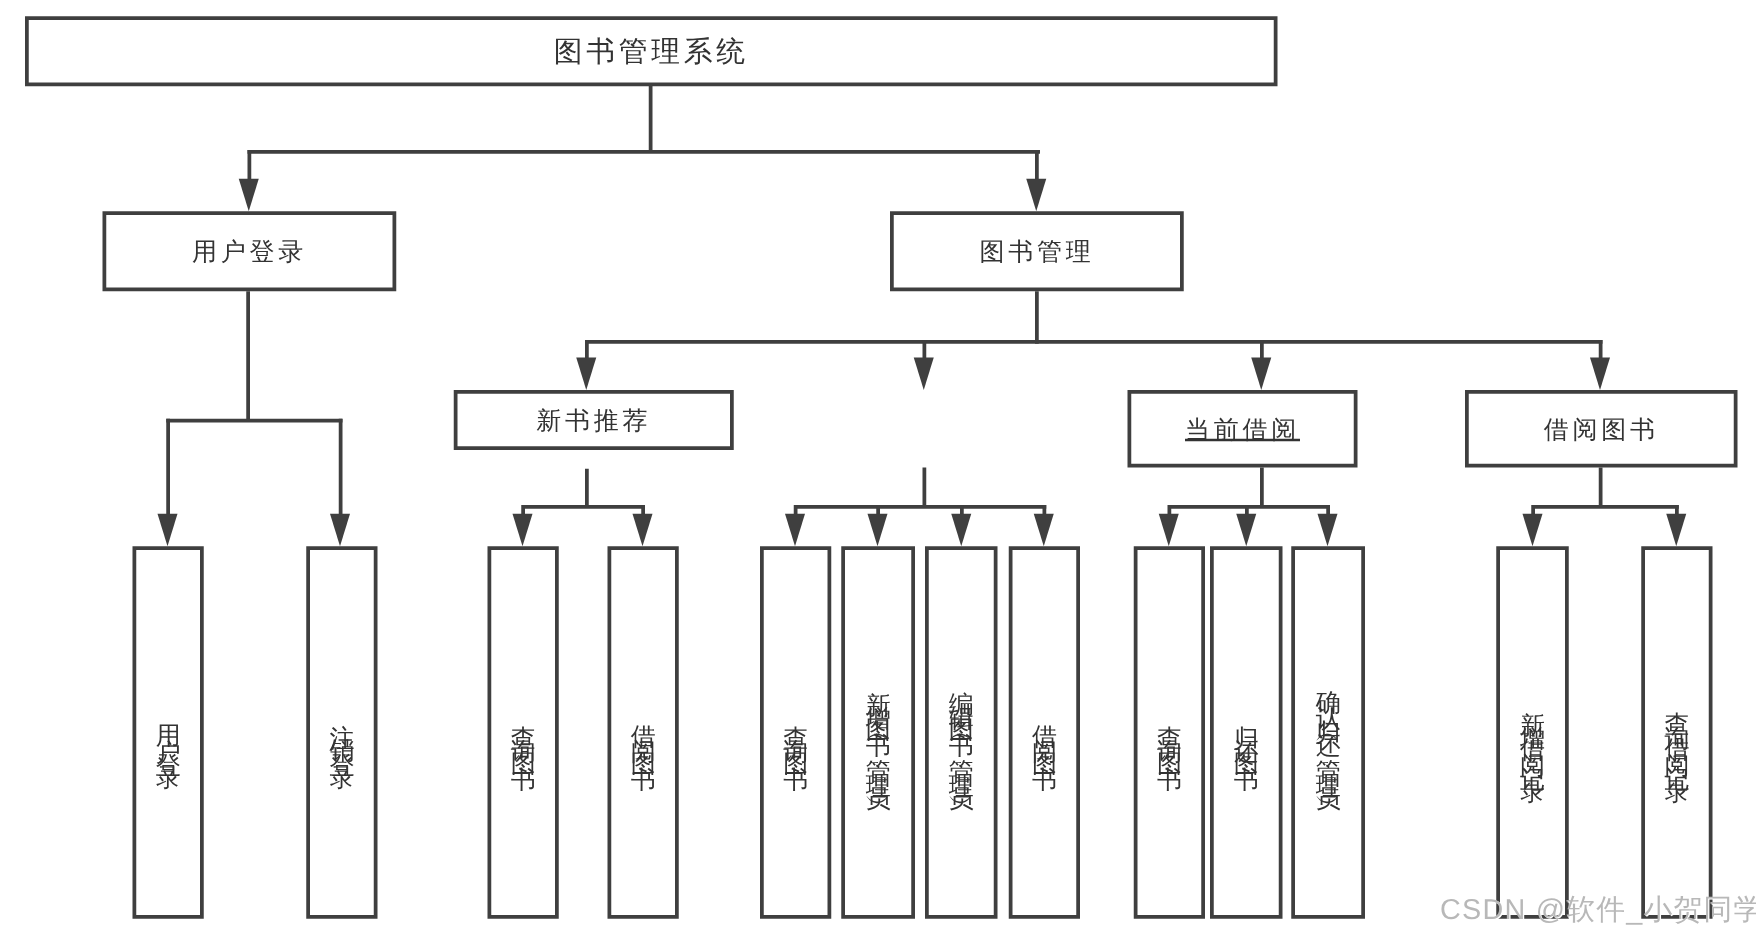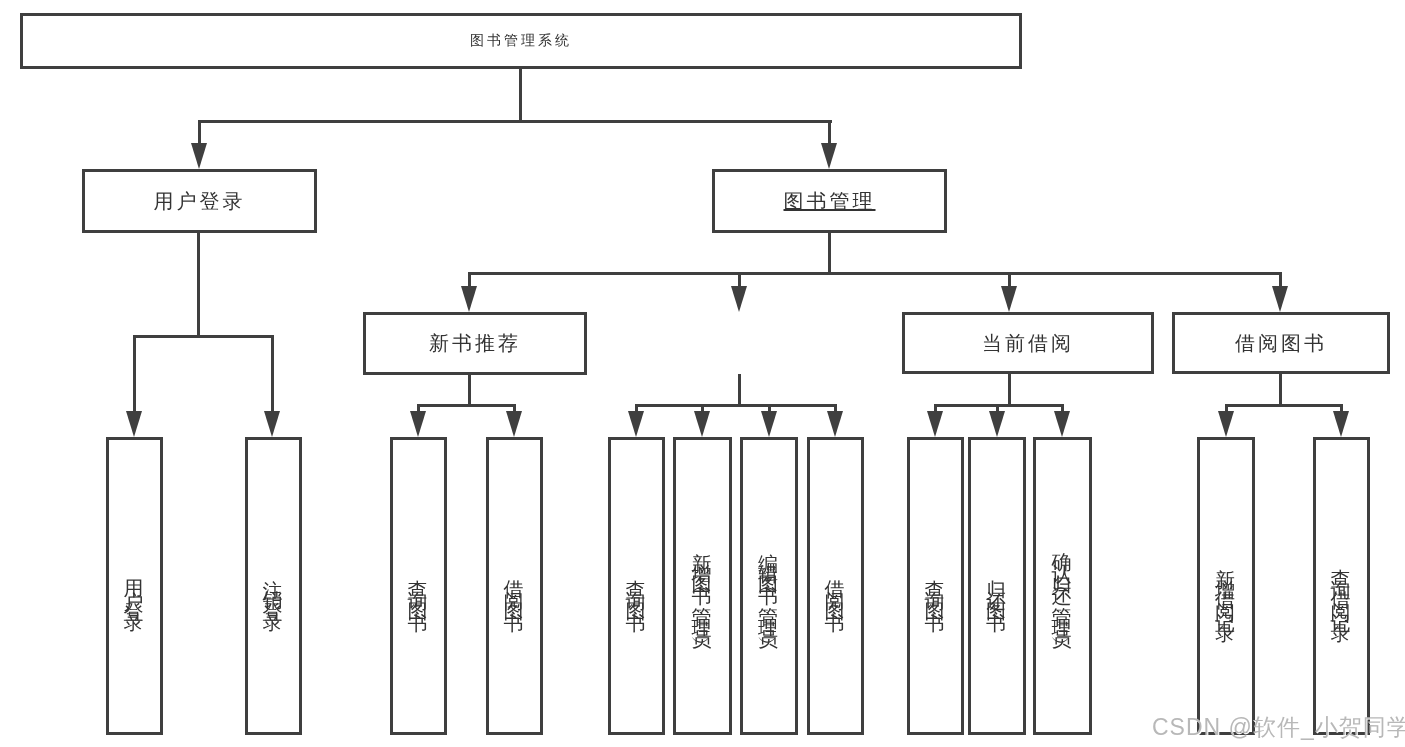--- a/index.html
+++ b/index.html
@@ -51,52 +51,52 @@
     text-shadow:1px 1px 0 #ffffff;
     z-index:5;
     white-space:nowrap;
   }
 </style>
 </head>
 <body>
 
 <div class="canvas">
 
-  <div class="box" style="left:20px;top:13px;width:1002px;height:56px;font-size:14px;">图书管理系统</div>
+  <div class="box" style="left:20px;top:13px;width:1002px;height:56px;font-size:23px;">图书管理系统</div>
 
   <div class="vline" style="left:519px;top:68px;height:53px;"></div>
   <div class="hline" style="left:198px;top:120px;width:634px;"></div>
   <div class="vline" style="left:198px;top:120px;height:26px;"></div>
   <div class="ahead" style="left:191px;top:143px;"></div>
   <div class="vline" style="left:828px;top:120px;height:26px;"></div>
   <div class="ahead" style="left:821px;top:143px;"></div>
 
   <div class="box" style="left:82px;top:169px;width:235px;height:64px;">用户登录</div>
-  <div class="box" style="left:712px;top:169px;width:235px;height:64px;text-decoration:underline;">图书管理</div>
+  <div class="box" style="left:712px;top:169px;width:235px;height:64px;">图书管理</div>
 
   <div class="vline" style="left:197px;top:233px;height:104px;"></div>
   <div class="hline" style="left:133px;top:335px;width:141px;"></div>
   <div class="vline" style="left:133px;top:335px;height:78px;"></div>
   <div class="ahead" style="left:126px;top:411px;"></div>
   <div class="vline" style="left:271px;top:335px;height:78px;"></div>
   <div class="ahead" style="left:264px;top:411px;"></div>
 
   <div class="vline" style="left:828px;top:233px;height:42px;"></div>
   <div class="hline" style="left:468px;top:272px;width:814px;"></div>
   <div class="vline" style="left:468px;top:272px;height:16px;"></div>
   <div class="ahead" style="left:461px;top:286px;"></div>
   <div class="vline" style="left:738px;top:272px;height:16px;"></div>
   <div class="ahead" style="left:731px;top:286px;"></div>
   <div class="vline" style="left:1008px;top:272px;height:16px;"></div>
   <div class="ahead" style="left:1001px;top:286px;"></div>
   <div class="vline" style="left:1279px;top:272px;height:16px;"></div>
   <div class="ahead" style="left:1272px;top:286px;"></div>
 
-  <div class="box" style="left:363px;top:312px;width:224px;height:63px;">新书推荐</div>
-  <div class="box" style="left:902px;top:312px;width:252px;height:62px;">当前借阅</div>
+  <div class="box" style="left:363px;top:312px;width:224px;height:48px;">新书推荐</div>
+  <div class="box" style="left:902px;top:312px;width:184px;height:62px;text-decoration:underline;">当前借阅</div>
   <div class="box" style="left:1172px;top:312px;width:218px;height:62px;">借阅图书</div>
 
   <div class="vline" style="left:468px;top:375px;height:31px;"></div>
   <div class="hline" style="left:418px;top:404px;width:98px;"></div>
   <div class="vline" style="left:417px;top:404px;height:10px;"></div>
   <div class="ahead" style="left:410px;top:411px;"></div>
   <div class="vline" style="left:513px;top:404px;height:10px;"></div>
   <div class="ahead" style="left:506px;top:411px;"></div>
 
   <div class="vline" style="left:738px;top:374px;height:32px;"></div>

